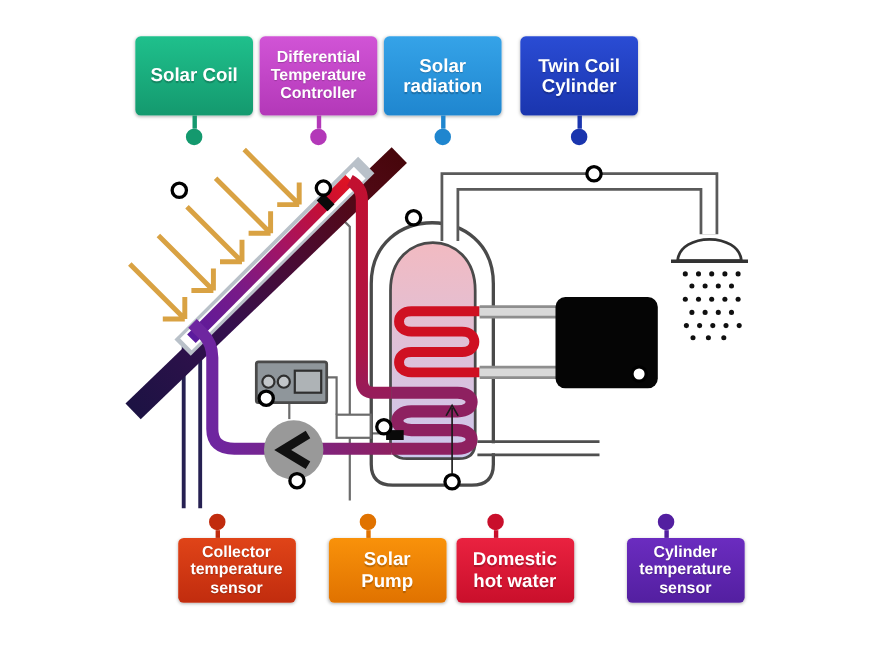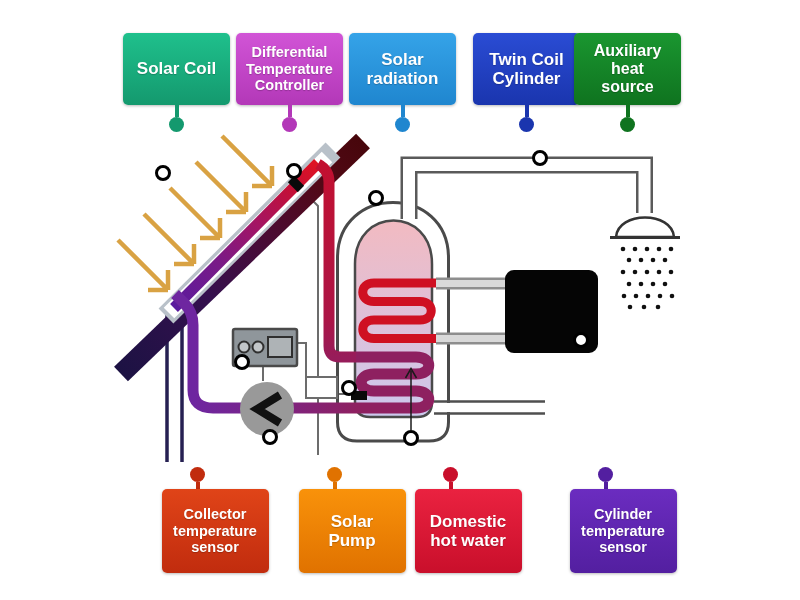--- a/index.html
+++ b/index.html
@@ -10,21 +10,21 @@
   
   .chip-wrap{position:absolute;width:107px;display:flex;flex-direction:column;align-items:center;}
   .chip-wrap.top{top:33px;}
   .chip-wrap.bottom{top:467px;}
   .chip{box-sizing:border-box;width:100%;height:72px;border-radius:5px;
         background:linear-gradient(180deg,var(--c),var(--cd));
         color:#fff;font-weight:bold;font-size:17px;line-height:1.13;
         display:flex;align-items:center;justify-content:center;text-align:center;
         white-space:pre-line;box-shadow:0 1px 3px rgba(0,0,0,.28);
         text-shadow:0 1px 1px rgba(0,0,0,.22);cursor:grab;}
-  .bottom .chip{height:84px;margin-left:35px;}
+  .bottom .chip{height:59px;margin-left:35px;}
   .small .chip{font-size:14.5px;}
   .mid .chip{font-size:16px;}
   .stem{width:4px;height:12px;background:var(--cd);}
   .bottom .stem{height:7px;}
   .dot{width:15px;height:15px;border-radius:50%;background:var(--cd);}
 
   
   .pin{fill:#fff;stroke:#000;stroke-width:3;cursor:pointer;}
   .wire{stroke:#6c6c6c;stroke-width:2;fill:none;}
   .hollow-o{stroke:#5a5a5a;stroke-width:17;fill:none;}
@@ -215,27 +215,20 @@
 radiation</span></div>
     <div class="stem"></div>
     <div class="dot"></div>
   </div>
   <div class="chip-wrap top" style="left: 461px; margin-left: 12px; --c: #2a4cd4; --cd: #1a35ae;">
     <div class="chip"><span>Twin Coil
 Cylinder</span></div>
     <div class="stem"></div>
     <div class="dot"></div>
   </div>
-  <div class="chip-wrap top mid" style="left: 574px; --c: #1a9630; --cd: #0f731f;">
-    <div class="chip"><span>Auxiliary
-heat
-source</span></div>
-    <div class="stem"></div>
-    <div class="dot"></div>
-  </div>
 
   <div class="chip-wrap bottom small" style="left: 144px; --c: #e04418; --cd: #c12c0e;">
     <div class="dot"></div>
     <div class="stem"></div>
     <div class="chip"><span>Collector
 temperature
 sensor</span></div>
   </div>
   <div class="chip-wrap bottom" style="left: 281px; --c: #f9920a; --cd: #e07200;">
     <div class="dot"></div>

